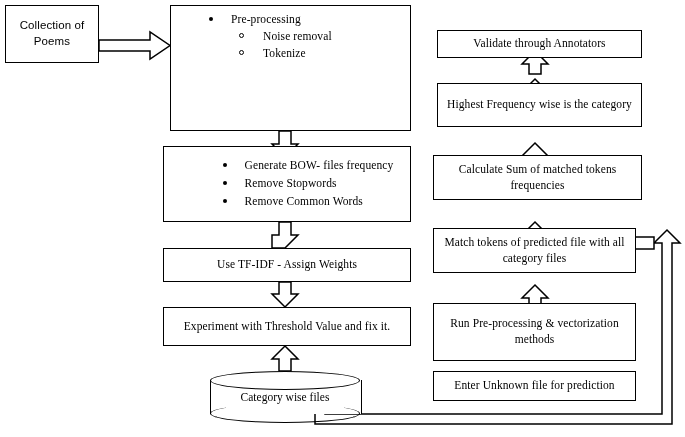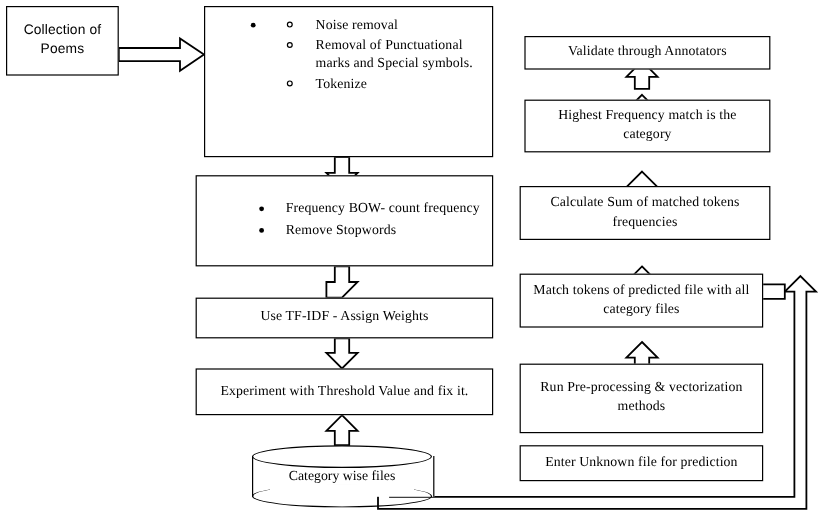--- a/index.html
+++ b/index.html
@@ -111,42 +111,43 @@
 </svg>
 
 <div class="node sans" style="left:5px;top:5px;width:94px;height:58px;flex-direction:column;">
   <span>Collection of</span>
   <span>Poems</span>
 </div>
 
 <div class="node listbox" style="left:170px;top:5px;width:241px;height:126px;">
   <ul class="l1">
     <li>
+      <span class="lbl">Pre-processing</span>
       <ul class="l2">
         <li>
           <span class="lbl">Noise removal</span>
-        </li>
-        <li>
-          <span class="lbl" style="max-width:140px;">Removal of Punctuational marks and Special symbols.</span>
         </li>
         <li>
           <span class="lbl">Tokenize</span>
         </li>
       </ul>
     </li>
   </ul>
 </div>
 
 <div class="node listbox" style="left:163px;top:146px;width:248px;height:76px;display:flex;align-items:center;">
   <ul class="l1" style="padding-left:42px;">
     <li>
-      <span class="lbl">Frequency BOW- count frequency</span>
+      <span class="lbl">Generate BOW- files frequency</span>
     </li>
     <li>
       <span class="lbl">Remove Stopwords</span>
+    </li>
+    <li>
+      <span class="lbl">Remove Common Words</span>
     </li>
   </ul>
 </div>
 
 <div class="node" style="left:163px;top:248px;width:248px;height:34px;">
   <span>Use TF-IDF - Assign Weights</span>
 </div>
 
 <div class="node" style="left:163px;top:307px;width:248px;height:39px;padding:14px 8px;">
   <span>Experiment with Threshold Value and fix it.</span>
@@ -158,21 +159,21 @@
   <div class="cap-cover"></div>
   <div class="top"></div>
   <div class="txt">Category wise files</div>
 </div>
 
 <div class="node" style="left:437px;top:30px;width:205px;height:28px;">
   <span>Validate through Annotators</span>
 </div>
 
 <div class="node" style="left:437px;top:83px;width:205px;height:44px;padding:0 8px;">
-  <span>Highest Frequency match is the category</span>
+  <span>Highest Frequency wise is the category</span>
 </div>
 
 <div class="node" style="left:433px;top:155px;width:209px;height:45px;padding:0 6px;">
   <span>Calculate Sum of matched tokens frequencies</span>
 </div>
 
 <div class="node" style="left:433px;top:228px;width:203px;height:45px;padding:12px 6px;">
   <span>Match tokens of predicted file with all category files</span>
 </div>
 

